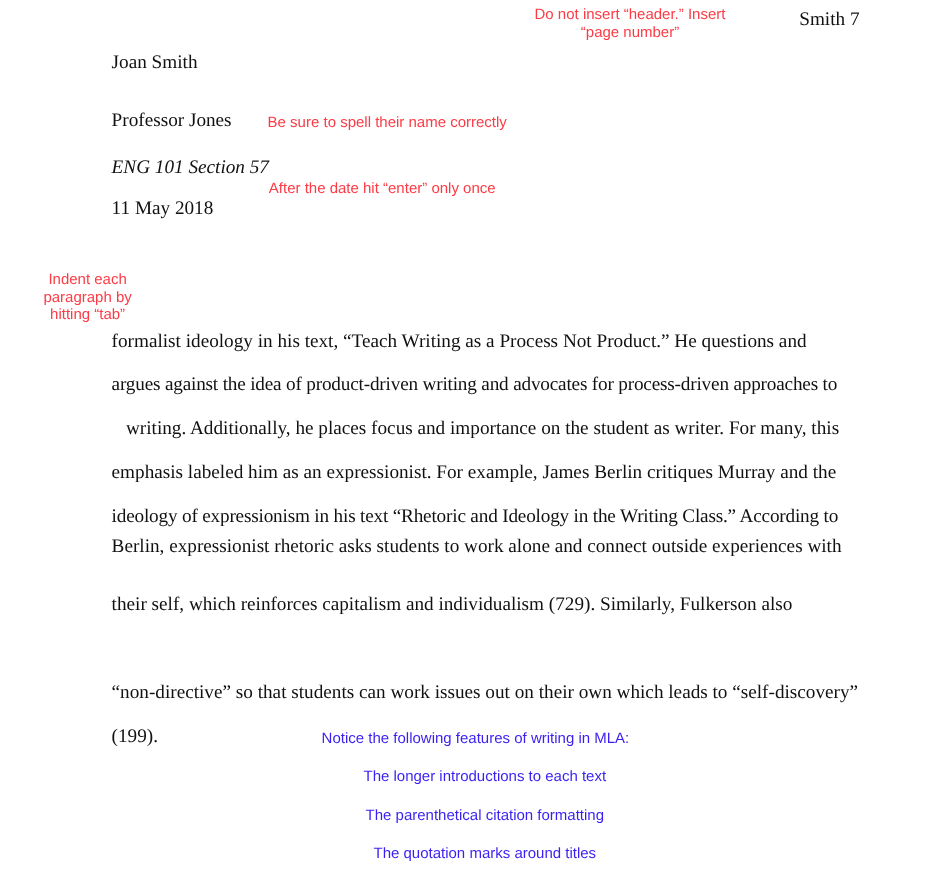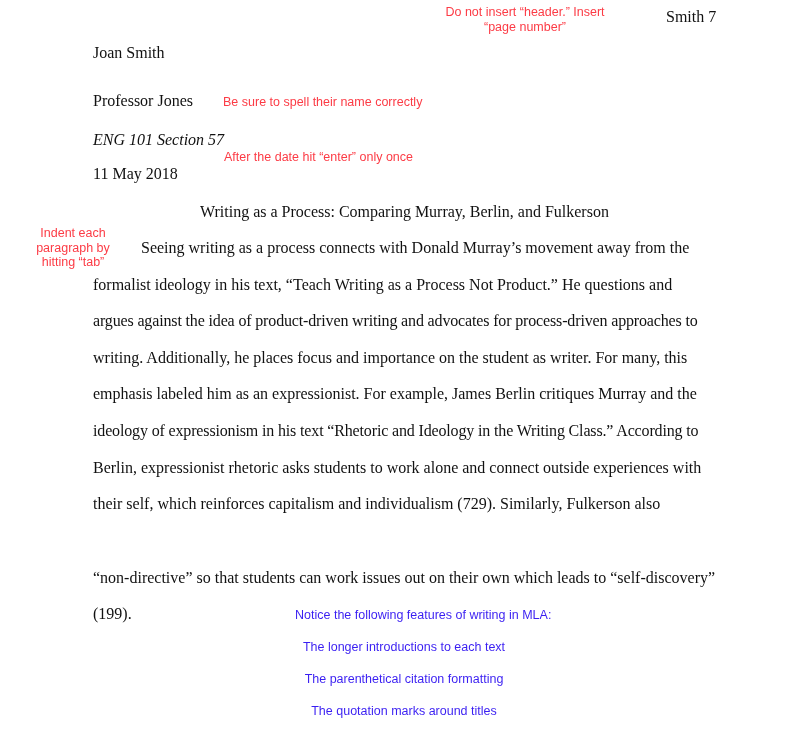--- a/index.html
+++ b/index.html
@@ -52,37 +52,35 @@
   <div class="serif" style="left:93px; top:44px;">Joan Smith</div>
 
   <div class="serif" style="left:93px; top:92px;">Professor Jones</div>
   <div class="note red" style="left:223px; top:95px;">Be sure to spell their name correctly</div>
 
   <div class="serif" style="left:93px; top:131px;font-style:italic;">ENG 101 Section 57</div>
 
   <div class="serif" style="left:93px; top:165px;">11 May 2018</div>
   <div class="note red" style="left:206px; top:150px;margin-left:18px;">After the date hit “enter” only once</div>
 
-  <div class="serif" style="left:200px; top:203px;">Writing as a Process: Comparing Murray, Berlin, and Fulkerson</div>
 
   <div class="note red center" style="left:28px; top:226px; width:90px; line-height:14.5px;">
     <div>Indent each</div>
     <div>paragraph by</div>
     <div>hitting “tab”</div>
   </div>
 
-  <div class="serif" style="left:141px; top:239px;">Seeing writing as a process connects with Donald Murray’s movement away from the</div>
   <div class="serif" style="left:93px; top:276px;">formalist ideology in his text, “Teach Writing as a Process Not Product.” He questions and</div>
   <div class="serif" style="left:93px; top:312px; letter-spacing:-0.15px;">argues against the idea of product-driven writing and advocates for process-driven approaches to</div>
-  <div class="serif" style="left:93px; top:349px;text-align:center;">writing. Additionally, he places focus and importance on the student as writer. For many, this</div>
+  <div class="serif" style="left:105px; top:349px;text-align:center;">writing. Additionally, he places focus and importance on the student as writer. For many, this</div>
   <div class="serif" style="left:93px; top:385px;">emphasis labeled him as an expressionist. For example, James Berlin critiques Murray and the</div>
   <div class="serif" style="left:93px; top:422px; letter-spacing:-0.15px;">ideology of expressionism in his text “Rhetoric and Ideology in the Writing Class.” According to</div>
-  <div class="serif" style="left:93px; top:459px;">Berlin, expressionist rhetoric asks students to work alone and connect outside experiences with</div>
+  <div class="serif" style="left:93px; top:447px;">Berlin, expressionist rhetoric asks students to work alone and connect outside experiences with</div>
   <div class="serif" style="left:93px; top:495px;">their self, which reinforces capitalism and individualism (729). Similarly, Fulkerson also</div>
   <div class="serif" style="left:93px; top:569px;">“non-directive” so that students can work issues out on their own which leads to “self-discovery”</div>
   <div class="serif" style="left:93px; top:605px;">(199).</div>
 
-  <div class="note blue" style="left:268px; top:608px;margin-left:27px;">Notice the following features of writing in MLA:</div>
+  <div class="note blue" style="left:268px; top:608px;">Notice the following features of writing in MLA:</div>
   <div class="note blue center" style="left:254px; top:640px; width:300px;">The longer introductions to each text</div>
   <div class="note blue center" style="left:254px; top:672px; width:300px;">The parenthetical citation formatting</div>
   <div class="note blue center" style="left:254px; top:704px; width:300px;">The quotation marks around titles</div>
 
 </div>
 
 </body></html>

